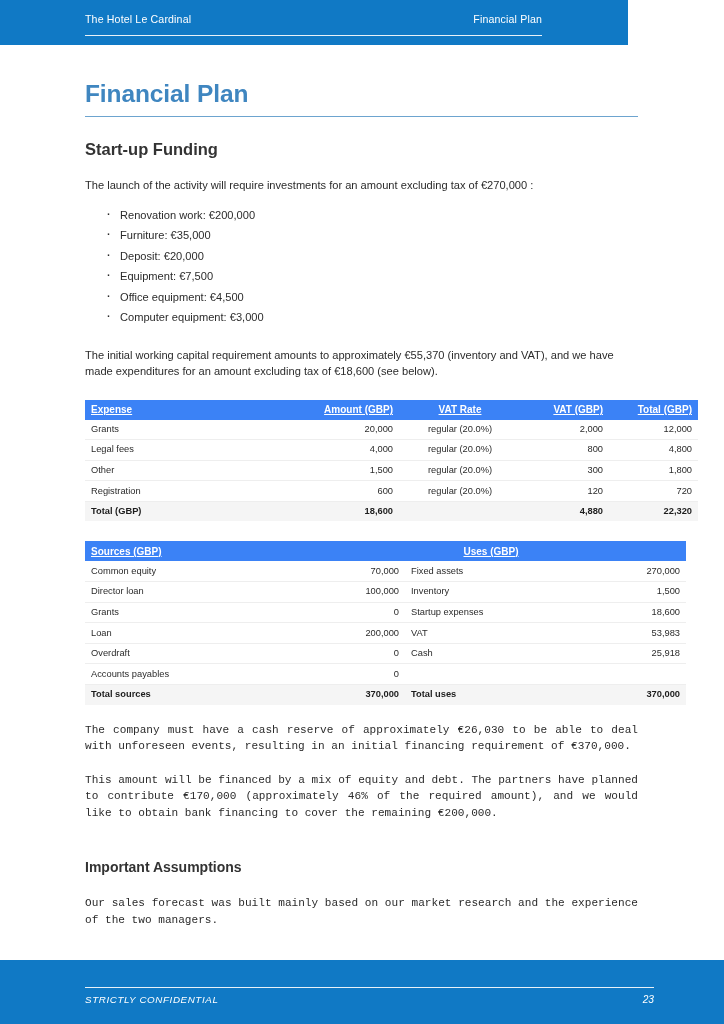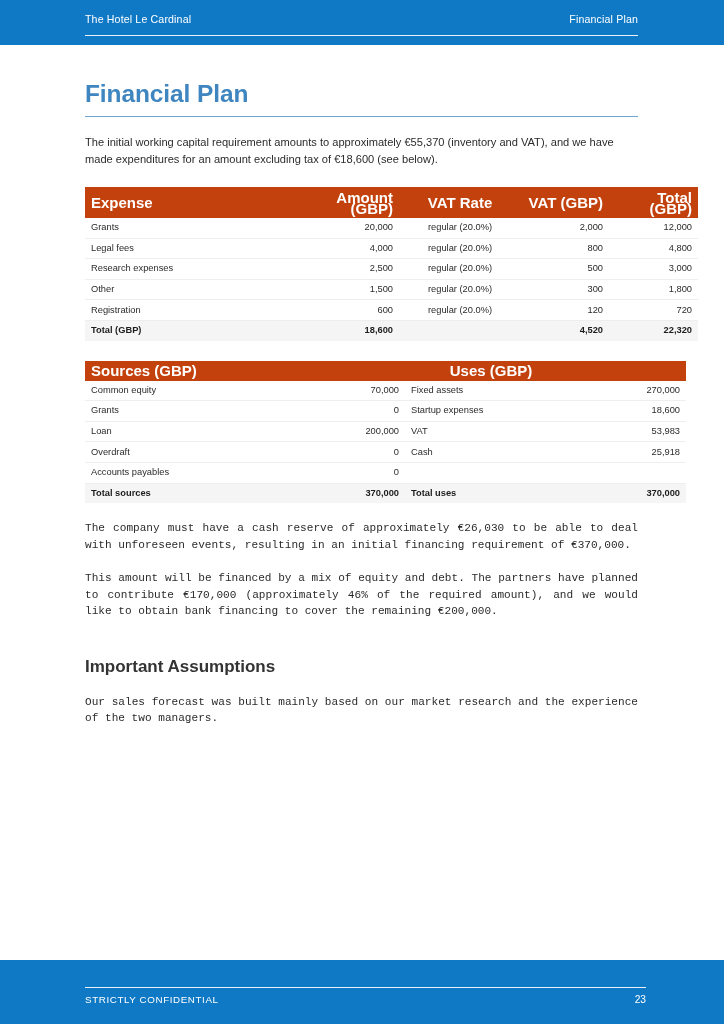--- a/index.html
+++ b/index.html
@@ -14,21 +14,21 @@
     color: #242424;
     position: relative;
     overflow: hidden;
   }
 
   
   .header-band {
     position: absolute;
     top: 0;
     left: 0;
-    width: 724px;
+    width: 628px;
     height: 45px;
     background: #1079c5;
   }
   .header-inner {
     position: absolute;
     left: 85px;
     right: 86px;
     top: 13px;
     height: 22px;
     border-bottom: 1.4px solid #e8f1f8;
@@ -66,21 +66,21 @@
   }
 
   h2.section-title {
     font-size: 16.5px;
     font-weight: bold;
     color: #333333;
     margin: 22px 0 0 0;
     line-height: 21px;
   }
   h2.section-title.assumptions {
-    font-size: 17px;
+    font-size: 14px;
     margin-top: 36px;
   }
 
   p.body-text {
     font-size: 11.1px;
     line-height: 16.5px;
     color: #2b2b2b;
     margin: 17px 0 0 0;
   }
   p.body-text.justify { text-align: justify; font-family: Liberation Mono, monospace; }
@@ -108,26 +108,27 @@
 
   
   table.fin {
     border-collapse: collapse;
     width: 553px;
     margin-top: 20px;
     font-size: 9.3px;
     table-layout: fixed;
   }
   table.fin th {
-    background: #c2410c;
+    background: #3b82f6;
     color: #ffffff;
     font-weight: bold;
-    font-size: 15px;
+    font-size: 10px;
     padding: 4.5px 6px 4.5px 6px;
     line-height: 11px;
+    text-decoration: underline;
   }
   table.fin td {
     padding: 4.3px 6px;
     color: #2b2b2b;
     border-bottom: 0.8px solid #eeeeee;
     line-height: 11px;
     font-size: 9.3px;
   }
   table.fin tr.total-row td {
     font-weight: bold;
@@ -158,28 +159,29 @@
     position: absolute;
     left: 0;
     bottom: 0;
     width: 724px;
     height: 64px;
     background: #1079c5;
   }
   .footer-inner {
     position: absolute;
     left: 85px;
-    right: 78px;
+    right: 70px;
     top: 27px;
     height: 20px;
     border-top: 1.4px solid #e8f1f8;
     padding-top: 6px;
     display: flex;
     justify-content: space-between;
     align-items: flex-start;
+    font-style: italic;
   }
   .footer-left, .footer-right {
     color: #ffffff;
     font-size: 9.8px;
     letter-spacing: .6px;
     line-height: 12px;
   }
   .footer-right { letter-spacing: 0; font-size: 10.2px; }
 </style>
 </head>
@@ -190,22 +192,32 @@
     <span class="header-left">The Hotel Le Cardinal</span>
     <span class="header-right">Financial Plan</span>
   </div>
 </div>
 
 <div class="page">
 
   <h1 class="doc-title">Financial Plan</h1>
   <div class="title-rule"></div>
 
-
-
+  <h2 class="section-title">Start-up Funding</h2>
+
+  <p class="body-text">The launch of the activity will require investments for an amount excluding tax of €270,000 :</p>
+
+  <ul class="bullets">
+    <li>Renovation work: €200,000</li>
+    <li>Furniture: €35,000</li>
+    <li>Deposit: €20,000</li>
+    <li>Equipment: €7,500</li>
+    <li>Office equipment: €4,500</li>
+    <li>Computer equipment: €3,000</li>
+  </ul>
 
   <p class="body-text">The initial working capital requirement amounts to approximately €55,370 (inventory and VAT), and we have made expenditures for an amount excluding tax of €18,600 (see below).</p>
 
   <table class="fin t1">
     <thead>
       <tr>
         <th class="c-name ta-l">Expense</th>
         <th class="c-amt ta-r">Amount (GBP)</th>
         <th class="c-rate ta-c">VAT Rate</th>
         <th class="c-vat ta-r">VAT (GBP)</th>
@@ -221,65 +233,64 @@
         <td class="ta-r">12,000</td>
       </tr>
       <tr>
         <td class="ta-l">Legal fees</td>
         <td class="ta-r">4,000</td>
         <td class="ta-c">regular (20.0%)</td>
         <td class="ta-r">800</td>
         <td class="ta-r">4,800</td>
       </tr>
       <tr>
-        <td class="ta-l">Research expenses</td>
-        <td class="ta-r">2,500</td>
-        <td class="ta-c">regular (20.0%)</td>
-        <td class="ta-r">500</td>
-        <td class="ta-r">3,000</td>
-      </tr>
-      <tr>
         <td class="ta-l">Other</td>
         <td class="ta-r">1,500</td>
         <td class="ta-c">regular (20.0%)</td>
         <td class="ta-r">300</td>
         <td class="ta-r">1,800</td>
       </tr>
       <tr>
         <td class="ta-l">Registration</td>
         <td class="ta-r">600</td>
         <td class="ta-c">regular (20.0%)</td>
         <td class="ta-r">120</td>
         <td class="ta-r">720</td>
       </tr>
       <tr class="total-row">
         <td class="ta-l">Total (GBP)</td>
         <td class="ta-r">18,600</td>
         <td class="ta-c"></td>
-        <td class="ta-r">4,520</td>
+        <td class="ta-r">4,880</td>
         <td class="ta-r">22,320</td>
       </tr>
     </tbody>
   </table>
 
   <table class="fin t2">
     <thead>
       <tr>
         <th class="c-src ta-l" colspan="1">Sources (GBP)</th>
         <th class="c-srcval"></th>
         <th class="c-use ta-c">Uses (GBP)</th>
         <th class="c-useval"></th>
       </tr>
     </thead>
     <tbody>
       <tr>
         <td class="ta-l">Common equity</td>
         <td class="ta-r">70,000</td>
         <td class="ta-l">Fixed assets</td>
         <td class="ta-r">270,000</td>
+      </tr>
+      <tr>
+        <td class="ta-l">Director loan</td>
+        <td class="ta-r">100,000</td>
+        <td class="ta-l">Inventory</td>
+        <td class="ta-r">1,500</td>
       </tr>
       <tr>
         <td class="ta-l">Grants</td>
         <td class="ta-r">0</td>
         <td class="ta-l">Startup expenses</td>
         <td class="ta-r">18,600</td>
       </tr>
       <tr>
         <td class="ta-l">Loan</td>
         <td class="ta-r">200,000</td>

